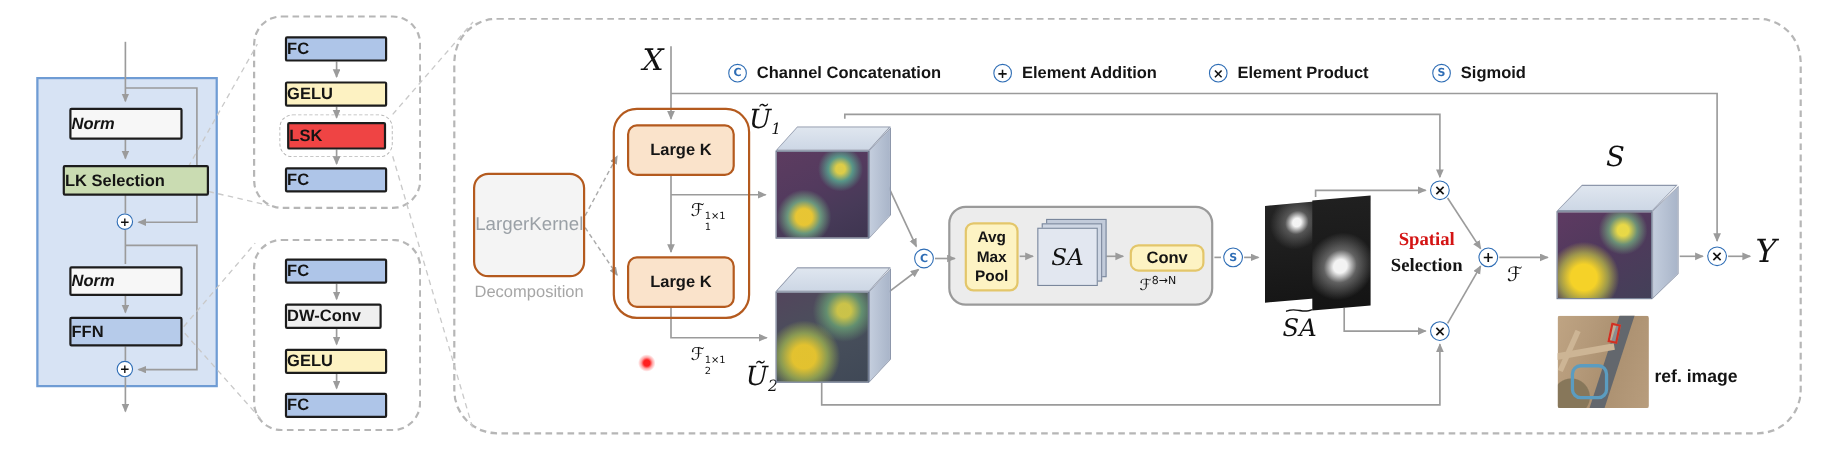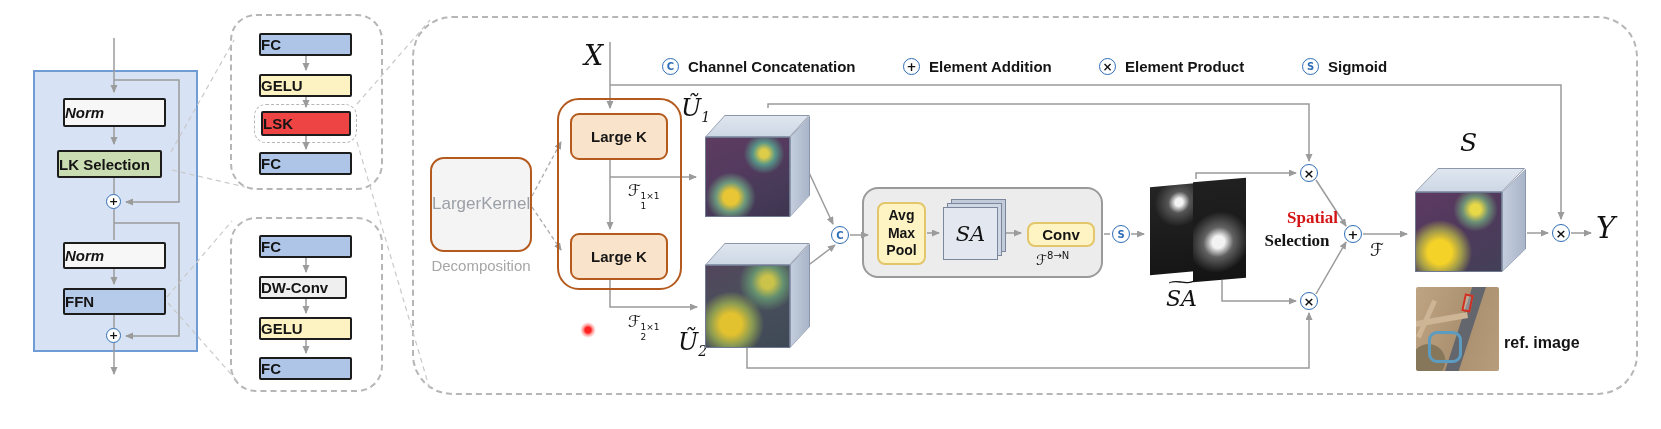--- a/index.html
+++ b/index.html
@@ -83,21 +83,21 @@
      linear-gradient(150deg,#5e3a62 0%,#50395c 45%,#434058 100%);}
 
   .att-map{position:absolute;z-index:2;}
   .map1{background:
      radial-gradient(circle at 58% 20%, rgba(255,255,255,0.95) 0 5%, rgba(150,150,150,0.45) 14%, rgba(0,0,0,0) 32%),
      linear-gradient(#242424,#161616);transform:skewY(-5deg);}
   .map2{background:
      radial-gradient(circle at 48% 62%, rgba(255,255,255,0.95) 0 9%, rgba(170,170,170,0.5) 22%, rgba(0,0,0,0) 45%),
      linear-gradient(#202020,#141414);transform:skewY(-5deg);}
 
-  .spatial-l1{position:absolute;font:bold 17px "Liberation Serif",serif;color:#d41414;z-index:2;text-align:right;}
+  .spatial-l1{position:absolute;font:bold 17px "Liberation Serif",serif;color:#d41414;z-index:2;text-align:center;}
   .spatial-l2{position:absolute;font:bold 17px "Liberation Serif",serif;color:#141414;z-index:2;text-align:center;}
   .plain-label{position:absolute;z-index:2;color:#141414;}
   .decomp{position:absolute;font:15px "Liberation Sans",sans-serif;color:#a6a6a6;z-index:2;text-align:center;}
 
   .ref-img{position:absolute;overflow:hidden;z-index:2;border-radius:2px;
      background:
        radial-gradient(circle at 15% 88%, #87775a 0 16%, rgba(0,0,0,0) 17%),
        linear-gradient(108deg,#bfa483 0%,#b59a7a 30%,#ab9070 55%,#b89d7d 100%);}
   .ref-road{position:absolute;background:#63676d;}
   .ref-path{position:absolute;background:#cdb595;}
@@ -179,21 +179,21 @@
       <path d="M1316 294 L1346 242" marker-end="url(#ah)"></path>
       <path d="M1363 234 H1407" marker-end="url(#ah)"></path>
       <path d="M1527 233 H1548" marker-end="url(#ah)"></path>
       <path d="M1571 233 H1591" marker-end="url(#ah)"></path>
     </g>
   </svg>
 
   <div class="box fill-white" style="left:63px;top:98px;width:103px;height:29px;">
     <span>Norm</span>
   </div>
-  <div class="box fill-green" style="left:57px;top:150px;width:105px;height:28px;">
+  <div class="box fill-green" style="left:57px;top:150px;width:133px;height:28px;">
     <span>LK Selection</span>
   </div>
   <div class="node n15" style="left:106px;top:194px;">
     <span>+</span>
   </div>
   <div class="box fill-white" style="left:63px;top:242px;width:103px;height:27px;">
     <span>Norm</span>
   </div>
   <div class="box fill-ffn" style="left:63px;top:288px;width:103px;height:27px;">
     <span>FFN</span>

